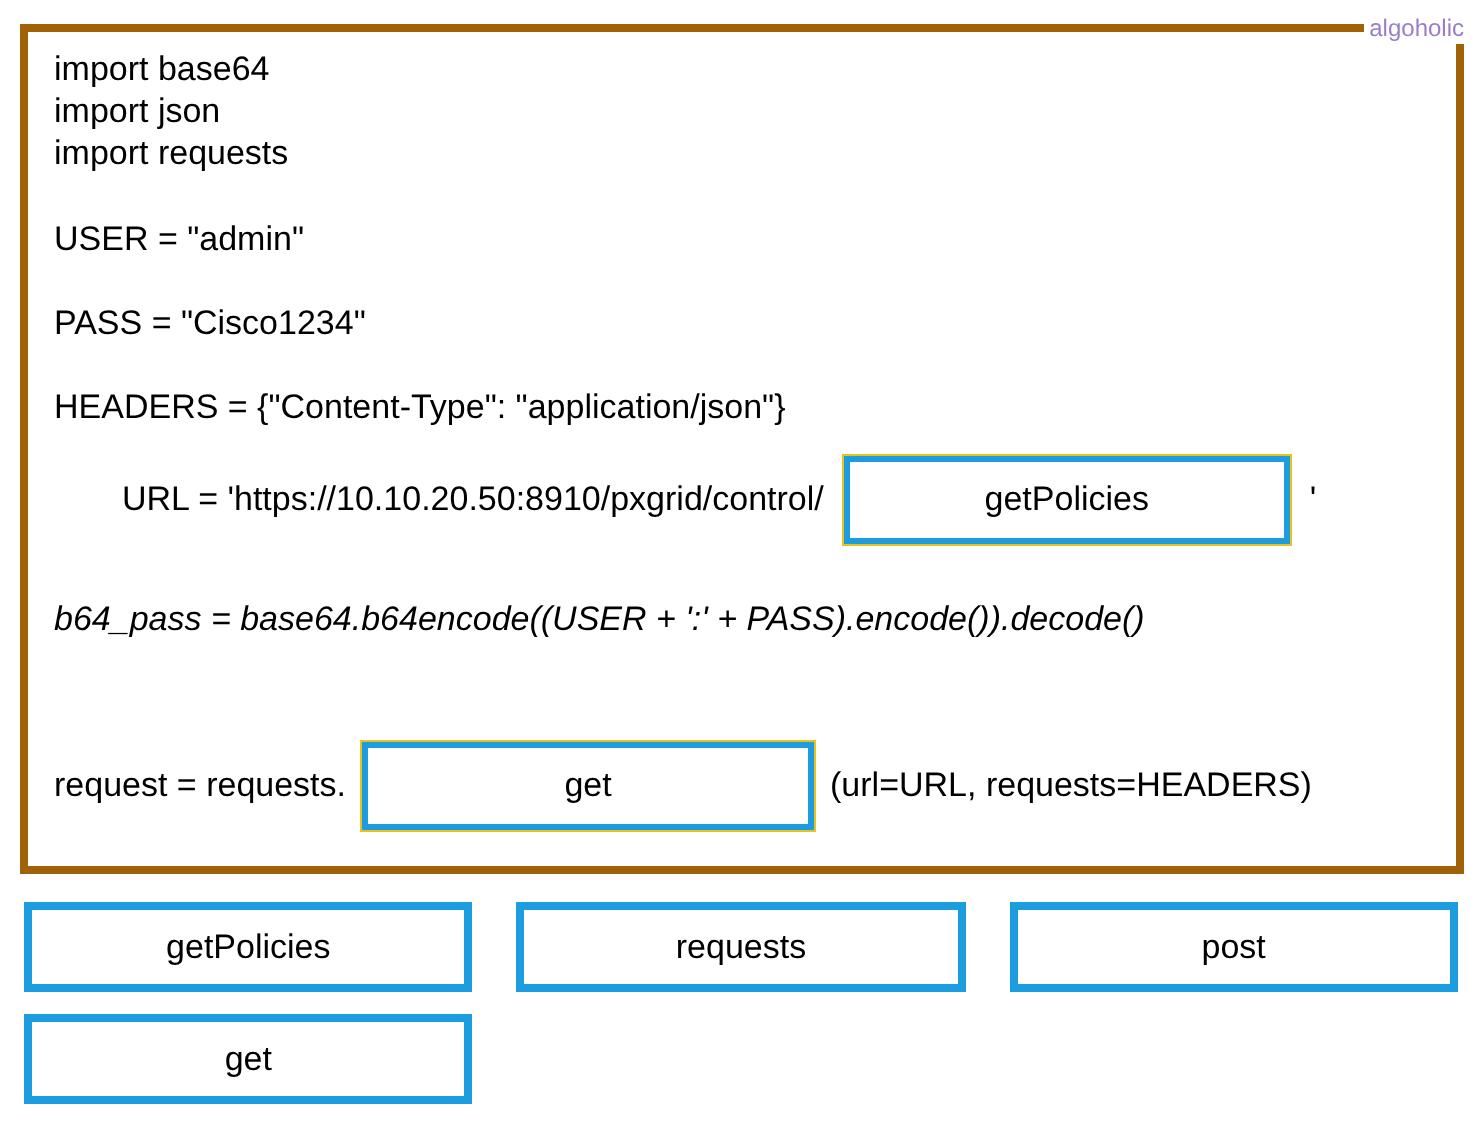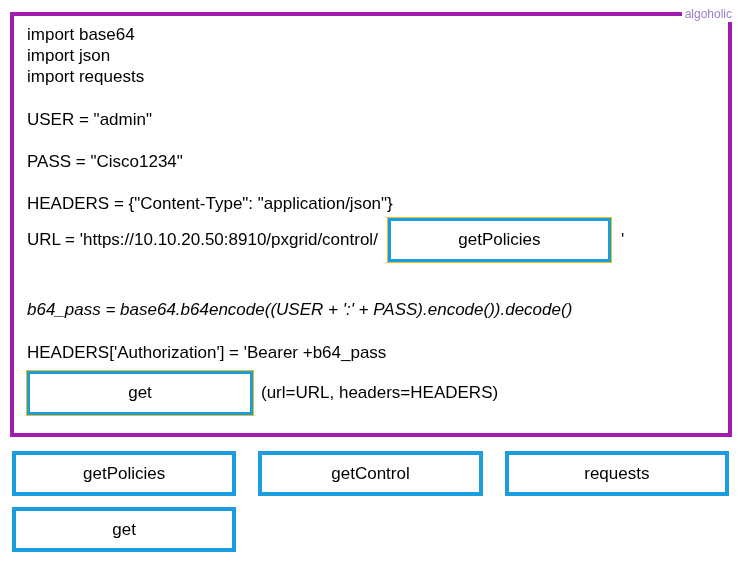--- a/index.html
+++ b/index.html
@@ -19,21 +19,21 @@
   }
 
   
   .code-panel {
     position: absolute;
     left: 10px;
     top: 12px;
     width: 722px;
     height: 425px;
     box-sizing: border-box;
-    border: 4px solid #a21caf;
+    border: 4px solid #a16207;
     background: #ffffff;
   }
   .code-line {
     position: absolute;
     left: 13px;
     white-space: pre;
     line-height: 20px;
   }
   .flex-line {
     position: absolute;
@@ -95,21 +95,21 @@
     line-height: 16px;
   }
 
   
   .l-import1 { top: 9px; }
   .l-import2 { top: 30px; }
   .l-import3 { top: 51px; }
   .l-user    { top: 94px; }
   .l-pass    { top: 136px; }
   .l-headers { top: 178px; }
-  .l-url     { top: 202px; }
+  .l-url     { top: 212px; margin-left: 34px; }
   .l-b64     { top: 284px; font-style: italic; }
   .l-auth    { top: 327px; }
   .l-request { top: 355px; }
 </style>
 </head>
 <body>
 
 <div class="stage">
 
   <span class="watermark">algoholic</span>
@@ -125,30 +125,30 @@
 
     <div class="flex-line l-url gap10">
       <span>URL = 'https://10.10.20.50:8910/pxgrid/control/</span>
       <span class="blank blank-url">
         <span>getPolicies</span>
       </span>
       <span>'</span>
     </div>
 
     <div class="code-line l-b64">b64_pass = base64.b64encode((USER + ':' + PASS).encode()).decode()</div>
-    <div class="code-line l-auth">HEADERS['Authorization'] = 'Bearer +b64_pass</div>
 
     <div class="flex-line l-request gap8">
+      <span>request = requests.</span>
       <span class="blank blank-method">
         <span>get</span>
       </span>
-      <span>(url=URL, headers=HEADERS)</span>
+      <span>(url=URL, requests=HEADERS)</span>
     </div>
   </div>
 
   <div class="options-grid">
     <div class="option">getPolicies</div>
-    <div class="option">getControl</div>
     <div class="option">requests</div>
+    <div class="option">post</div>
     <div class="option">get</div>
   </div>
 
 </div>
 
 </body></html>

